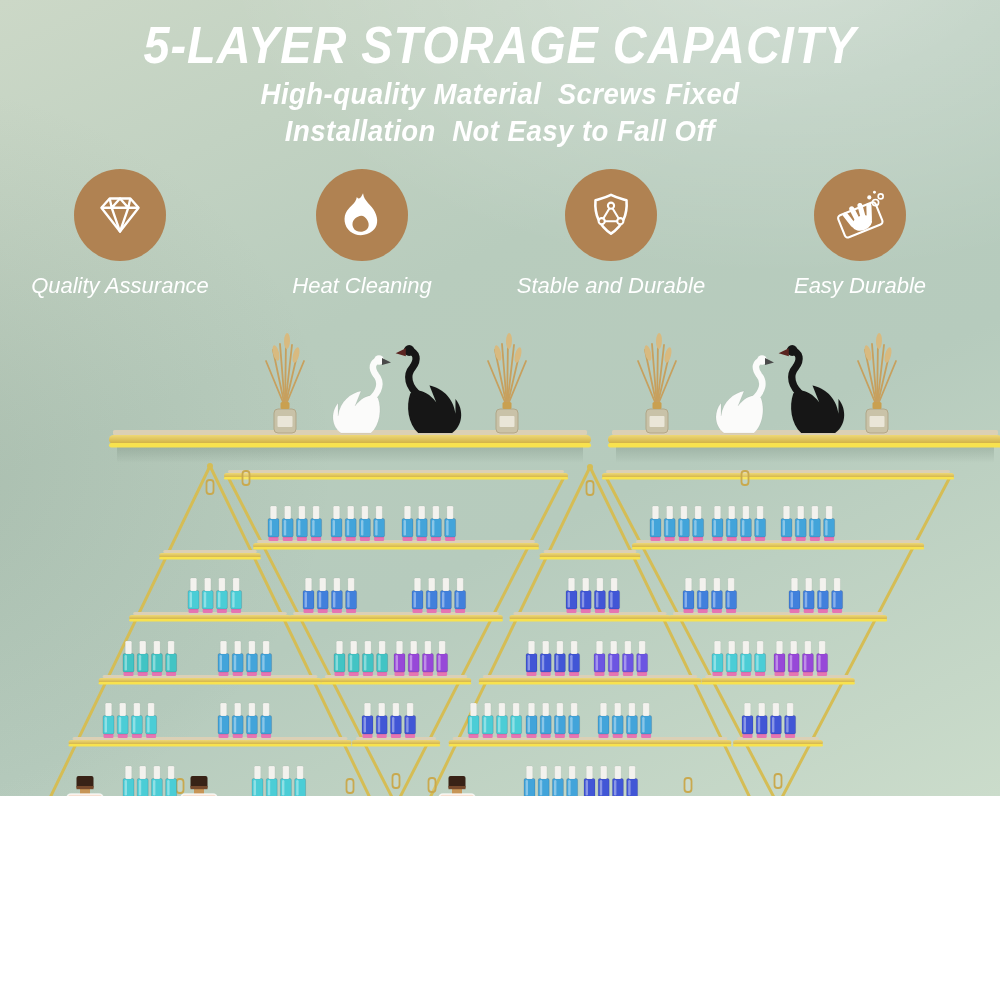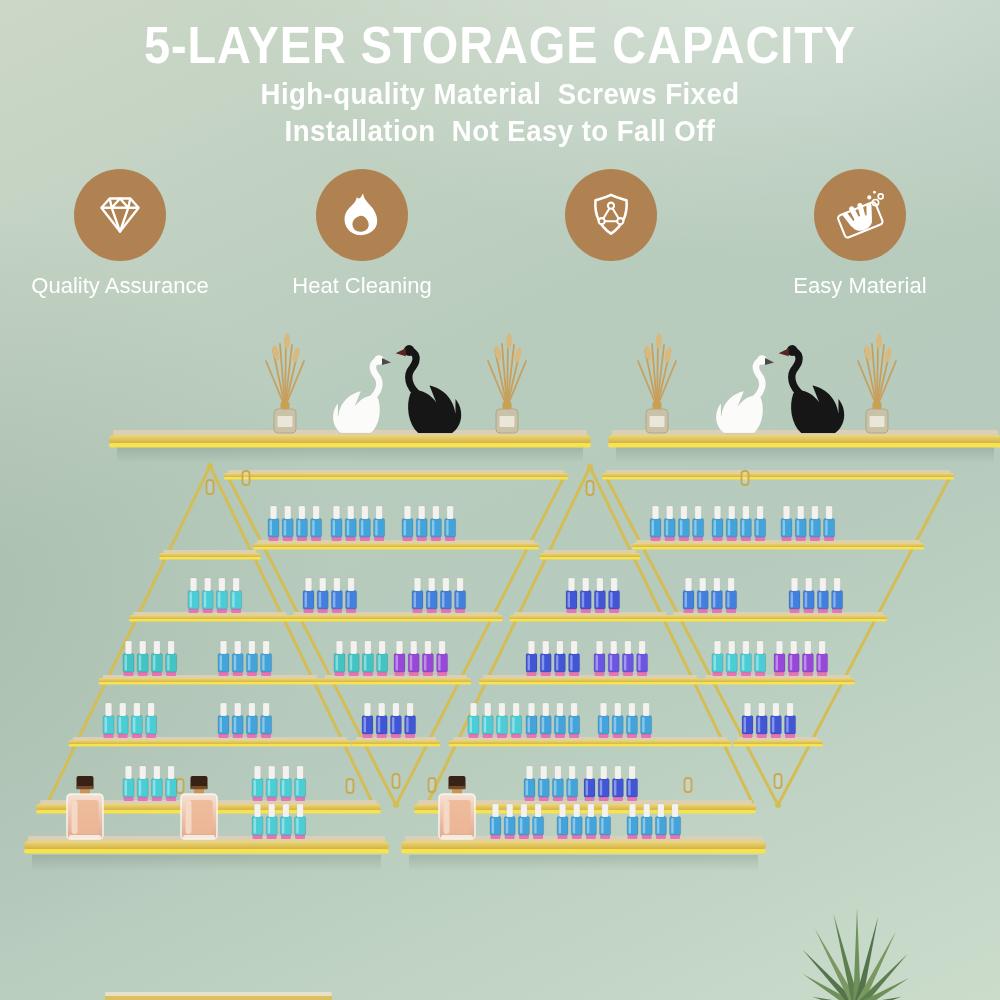--- a/index.html
+++ b/index.html
@@ -1,21 +1,22 @@
 <!DOCTYPE html>
 <html><head>
 <meta charset="utf-8">
 <style>
   html,body{margin:0;padding:0;}
   body{width:1000px;height:1000px;overflow:hidden;font-family:"Liberation Sans",sans-serif;}
-  .canvas{position:relative;width:1000px;height:1000px;overflow:hidden;
+  .canvas{position:relative;width:1000px;height:796px;overflow:hidden;
     background:
       radial-gradient(900px 520px at 78% -6%, rgba(255,255,255,.34), rgba(255,255,255,0) 62%),
       radial-gradient(760px 640px at -12% 58%, rgba(88,110,94,.16), rgba(88,110,94,0) 60%),
       linear-gradient(155deg,#ccd8c7 0%,#b8ccbd 38%,#b6cbbd 62%,#cbdccb 100%);
+    font-style: italic;
   }
   #scene{position:absolute;inset:0;}
   .overlay{position:absolute;left:0;top:0;width:1000px;color:#fff;}
   .title{position:absolute;top:16px;left:0;width:1000px;text-align:center;
     font-size:51px;font-weight:bold;letter-spacing:1px;white-space:pre;
     transform:scaleX(.92);transform-origin:50% 50%;}
   .subtitle{position:absolute;left:0;width:1000px;text-align:center;
     font-size:29px;font-weight:bold;letter-spacing:.5px;white-space:pre;
     transform:scaleX(.95);transform-origin:50% 50%;}
   .sub1{top:78px;} .sub2{top:115px;}
@@ -1229,20 +1230,21 @@
     <div class="feature" style="left:486px;top:169px;">
       <div class="circle" style="background:#b08252">
         <svg viewBox="-30 -30 60 60" width="62" height="62">
           <path d="M0,-19.5 C6,-16.5 12,-15.2 15,-14.2 C16,-2 12,10 0,18 C-12,10 -16,-2 -15,-14.2 C-12,-15.2 -6,-16.5 0,-19.5 Z" fill="none" stroke="#fff" stroke-width="2.5" stroke-linejoin="round"></path>
           <path d="M0,-9 L9,6 H-9 Z" fill="none" stroke="#fff" stroke-width="2"></path>
           <circle cx="0" cy="-9" r="3" fill="#b08252" stroke="#fff" stroke-width="2"></circle>
           <circle cx="9" cy="6" r="3" fill="#b08252" stroke="#fff" stroke-width="2"></circle>
           <circle cx="-9" cy="6" r="3" fill="#b08252" stroke="#fff" stroke-width="2"></circle>
         </svg>
       </div>
+      <div class="label">Stable and Durable</div>
     </div>
 
     <div class="feature" style="left:735px;top:169px;">
       <div class="circle" style="background:#b08252">
         <svg viewBox="-30 -30 60 60" width="62" height="62">
           <g transform="rotate(-22)">
             <rect x="-21" y="-7" width="39" height="23" rx="3" fill="none" stroke="#fff" stroke-width="2"></rect>
             <g fill="#fff">
               <ellipse cx="-1" cy="8" rx="10" ry="7"></ellipse>
               <rect x="-14" y="-8" width="5" height="17" rx="2.5" transform="rotate(-16 -11.5 0)"></rect>
@@ -1252,16 +1254,16 @@
             </g>
           </g>
           <g>
             <circle cx="9" cy="-17" r="2" fill="#fff"></circle>
             <circle cx="15" cy="-12" r="3" fill="none" stroke="#fff" stroke-width="1.6"></circle>
             <circle cx="20" cy="-18" r="2.4" fill="none" stroke="#fff" stroke-width="1.6"></circle>
             <circle cx="14" cy="-22" r="1.4" fill="#fff"></circle>
           </g>
         </svg>
       </div>
-      <div class="label">Easy Material</div>
+      <div class="label">Easy Durable</div>
     </div>
   </div>
 </div>
 
 </body></html>

